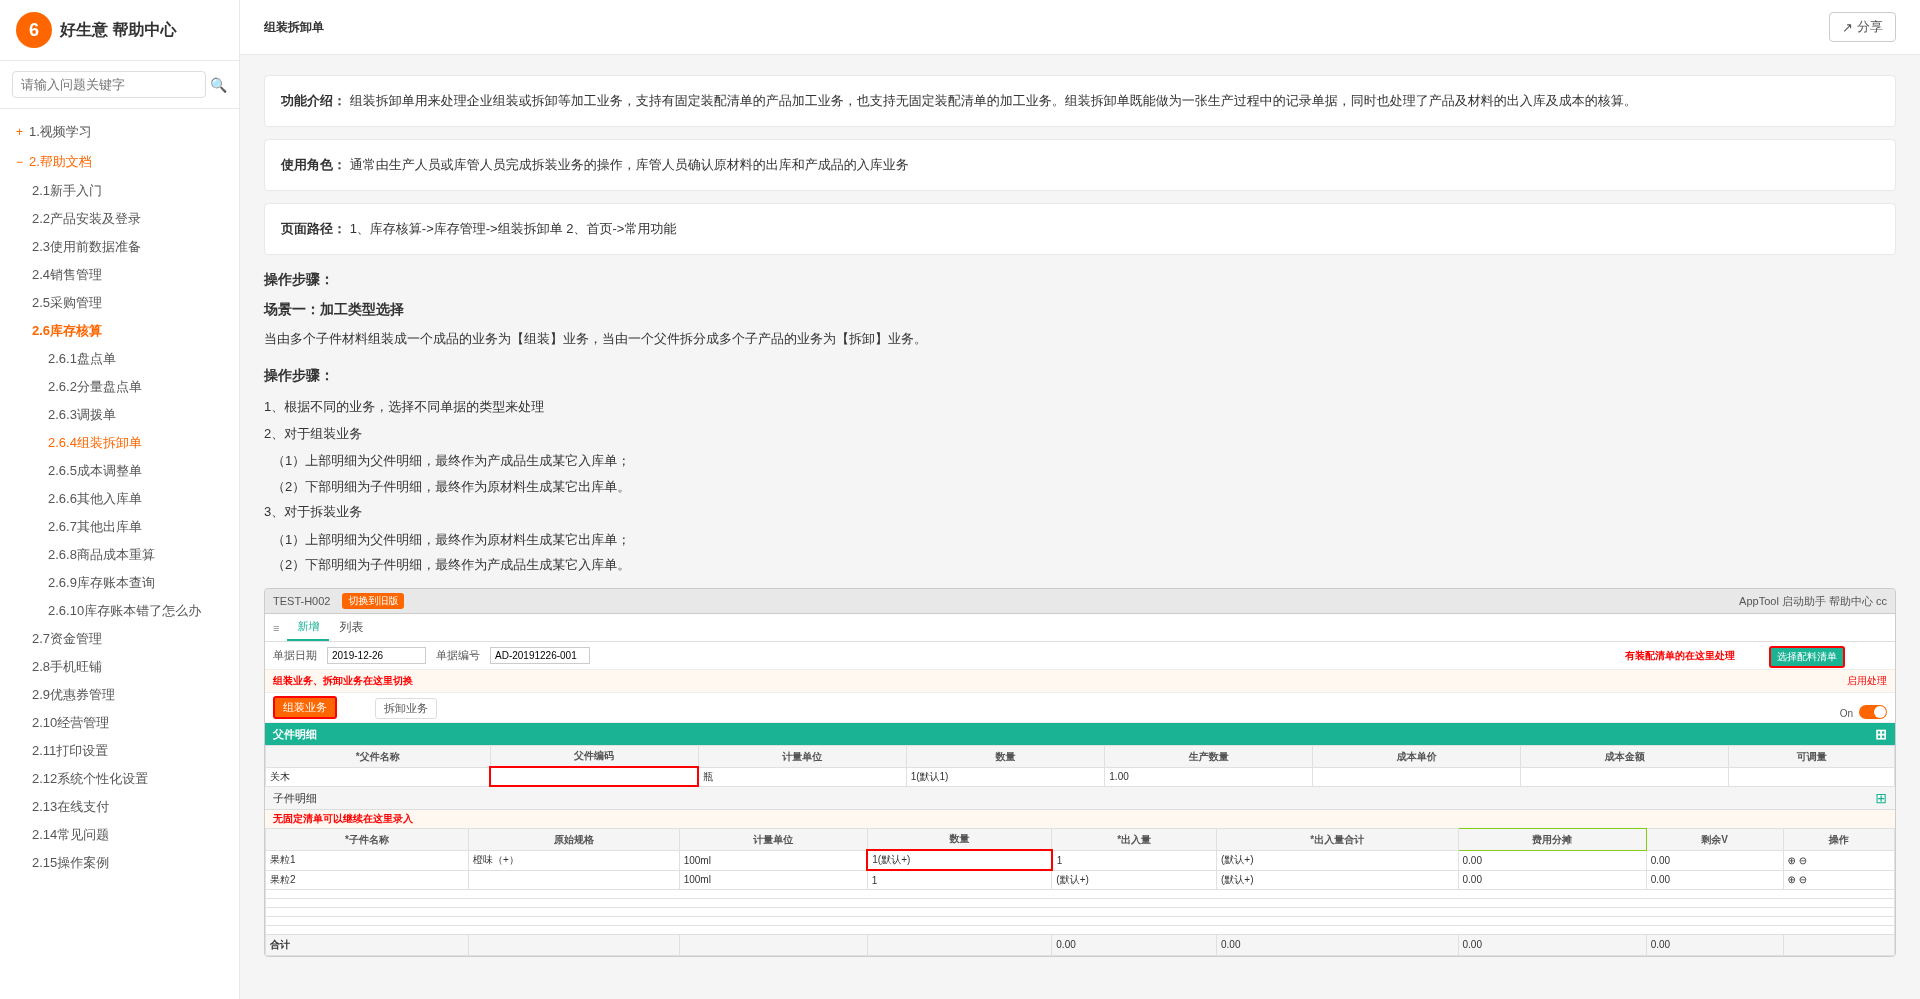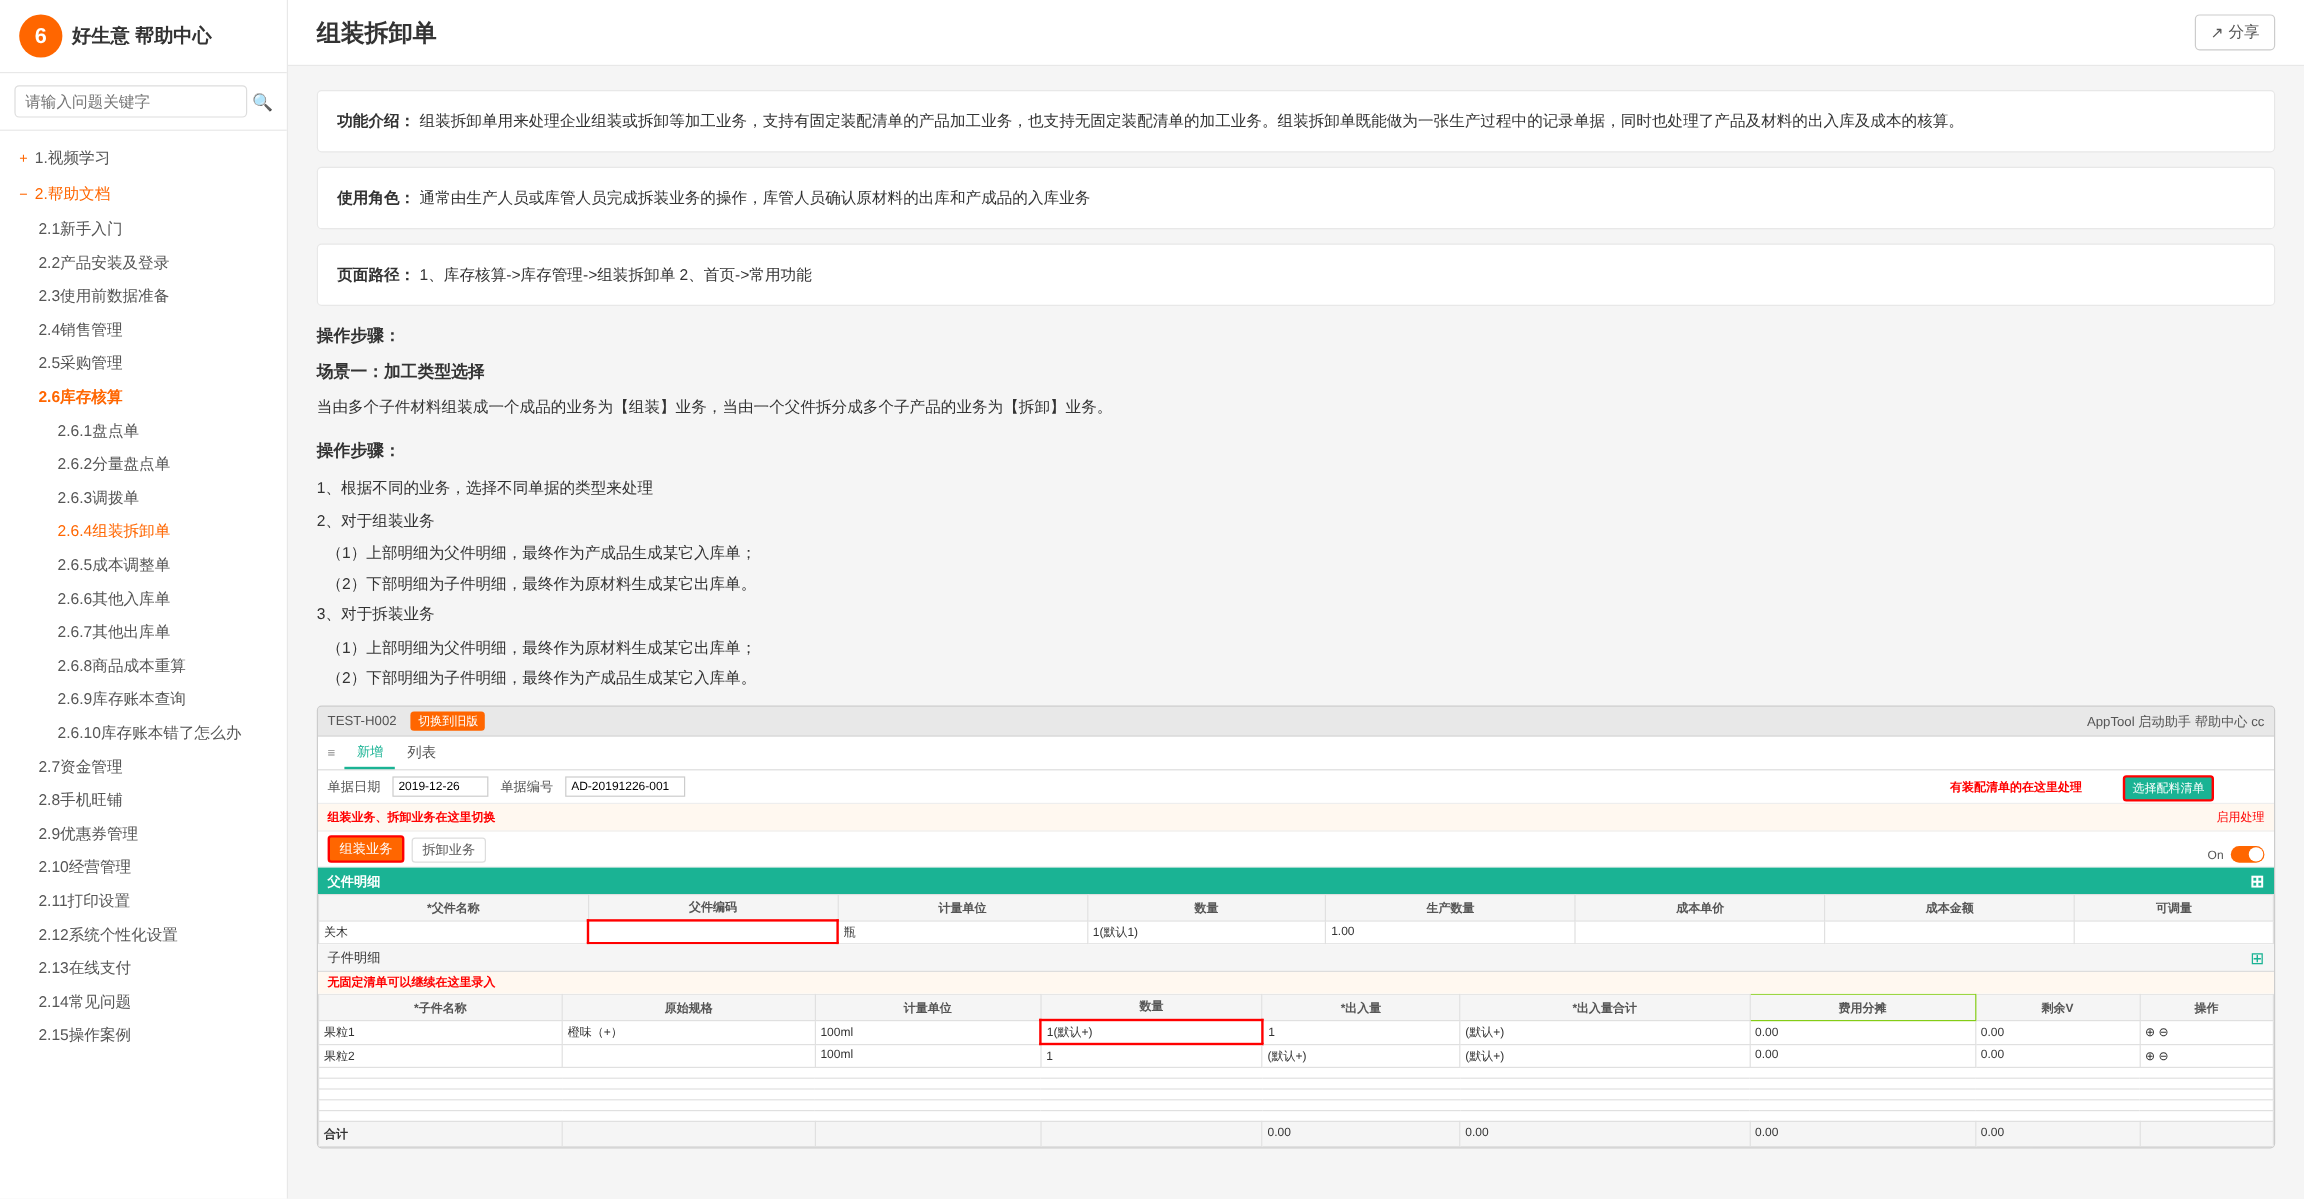--- a/index.html
+++ b/index.html
@@ -16,21 +16,21 @@
     .nav-tree { flex: 1; overflow-y: auto; padding: 8px 0; }
     .nav-item { padding: 6px 16px; cursor: pointer; display: flex; align-items: center; font-size: 13px; color: #555; }
     .nav-item .nav-icon { margin-right: 6px; font-size: 12px; color: #f60; }
     .nav-item.open { color: #f60; }
     .nav-child { padding: 5px 16px 5px 32px; cursor: pointer; font-size: 13px; color: #555; display: block; }
     .nav-child.active { color: #f60; }
 
     
     .main { flex: 1; display: flex; flex-direction: column; overflow: hidden; background: #f5f5f5; }
     .main-header { background: #fff; border-bottom: 1px solid #e8e8e8; padding: 12px 24px; display: flex; align-items: center; justify-content: space-between; }
-    .page-title-text { font-size: 20px; font-weight: bold; color: #333; }
+    .page-title-text { font-size: 12px; font-weight: bold; color: #333; }
     .share-btn { border: 1px solid #ccc; background: #fff; padding: 5px 12px; border-radius: 4px; cursor: pointer; font-size: 13px; color: #555; display: flex; align-items: center; gap: 4px; }
 
     .content-area { flex: 1; overflow-y: auto; padding: 20px 24px; }
 
     .info-block { background: #fff; border: 1px solid #e8e8e8; border-radius: 4px; padding: 14px 16px; margin-bottom: 12px; font-size: 13px; line-height: 1.7; color: #333; }
     .info-block .label { font-weight: bold; }
 
     .section-title { font-size: 14px; font-weight: bold; color: #333; margin: 16px 0 10px; }
     .scenario-title { font-size: 14px; font-weight: bold; color: #333; margin: 12px 0 8px; }
 
@@ -151,36 +151,36 @@
         <div style="display:flex; border-bottom:1px solid #ddd; padding:0 8px; background:#fff;">
           <div style="display:flex; align-items:center; gap:2px; padding:4px 0; color:#666; font-size:11px; margin-right:8px;">
             <span style="color:#888;">≡</span>
           </div>
           <div style="padding:5px 10px; font-size:11px; border-bottom:2px solid #1ab394; color:#1ab394; cursor:pointer;">新增</div>
           <div style="padding:5px 10px; font-size:12px; color:#555; cursor:pointer;">列表</div>
         </div>
 
         <div style="padding:5px 8px; display:flex; align-items:center; gap:10px; font-size:11px; border-bottom:1px solid #eee; position:relative;">
           <span style="color:#555;">单据日期</span>
-          <input style="border: 1px solid rgb(204, 204, 204); padding: 2px 4px; font-size: 10px; width: 80px;" value="2019-12-26" readonly="">
+          <input style="border: 1px solid rgb(204, 204, 204); padding: 2px 4px; font-size: 10px; width: 99px;" value="2019-12-26" readonly="">
           <span style="color:#555;">单据编号</span>
           <input style="border: 1px solid rgb(204, 204, 204); padding: 2px 4px; font-size: 10px; width: 100px;" value="AD-20191226-001" readonly="">
 
           <span style="position:absolute; right:160px; top:50%; transform:translateY(-50%); color:#f00; font-size:10px; font-weight:bold;">有装配清单的在这里处理</span>
           <button style="position:absolute; right:50px; top:4px; background:#1ab394; color:white; border:none; padding:2px 6px; font-size:10px; border-radius:3px; border:2px solid red;">选择配料清单</button>
         </div>
 
         <div style="padding:4px 8px; display:flex; align-items:center; gap:8px; font-size:11px; border-bottom:1px solid #eee; position:relative; background:#fff8f0;">
           <span style="color:#f00; font-size:10px; font-weight:bold;">组装业务、拆卸业务在这里切换</span>
           <span style="margin-left:auto; color:#f00; font-size:10px; font-weight:normal;">启用处理</span>
         </div>
 
         <div style="padding:3px 8px; background:#fff; border-bottom:1px solid #eee; display:flex; align-items:flex-end; gap:6px;">
           <span style="background:#f60; color:white; padding:2px 8px; font-size:11px; border-radius:3px; border:2px solid red;">组装业务</span>
-          <span style="background:#fff; border:1px solid #ddd; padding:2px 8px; font-size:11px; color:#555; border-radius:3px;">拆卸业务</span>
+          <span style="background:#fff; border:1px solid #ddd; padding:2px 8px; font-size:11px; color:#555; border-radius:3px;margin-left:32px;">拆卸业务</span>
           <span style="margin-left:auto; color:#555; font-size:10px;">On</span>
           <div style="width:28px; height:14px; background:#f60; border-radius:7px; position:relative; cursor:pointer;">
             <div style="width:12px; height:12px; background:white; border-radius:50%; position:absolute; right:1px; top:1px;"></div>
           </div>
         </div>
 
         <div style="background:#1ab394; color:white; padding:3px 8px; font-size:11px; font-weight:bold; display:flex; justify-content:space-between; align-items:center;">
           <span>父件明细</span>
           <span style="font-size:14px;">⊞</span>
         </div>

